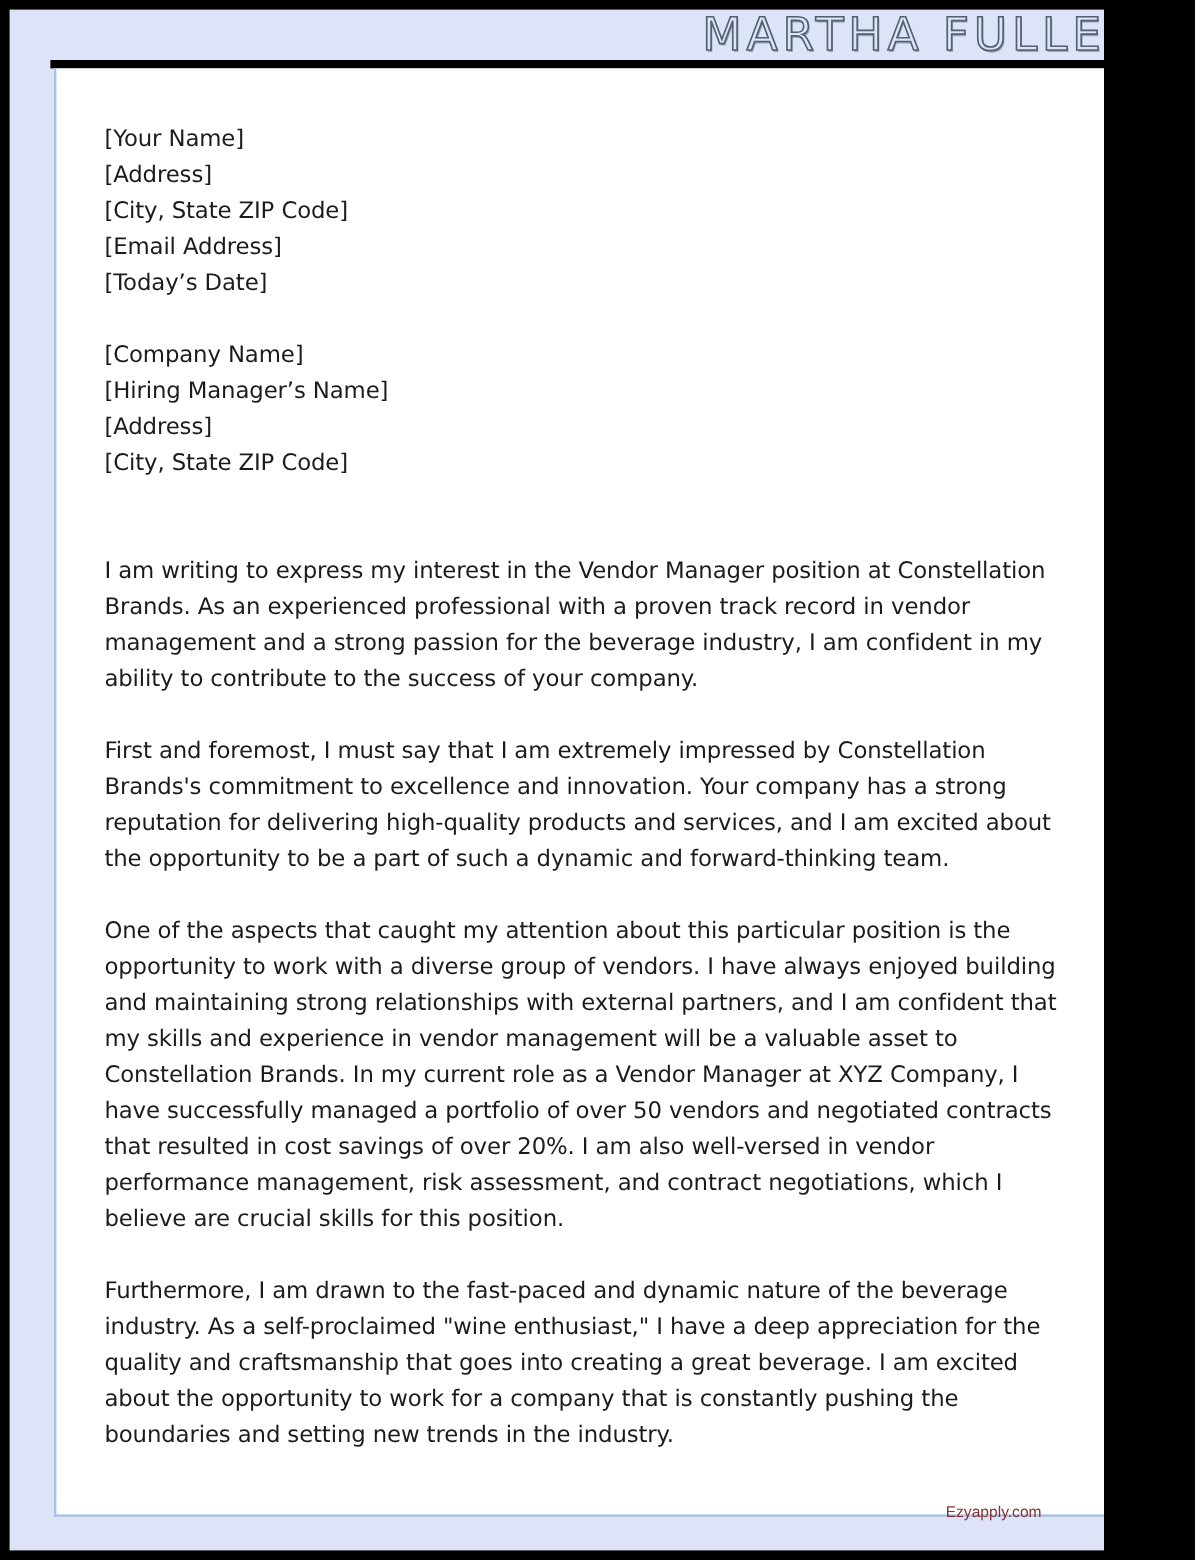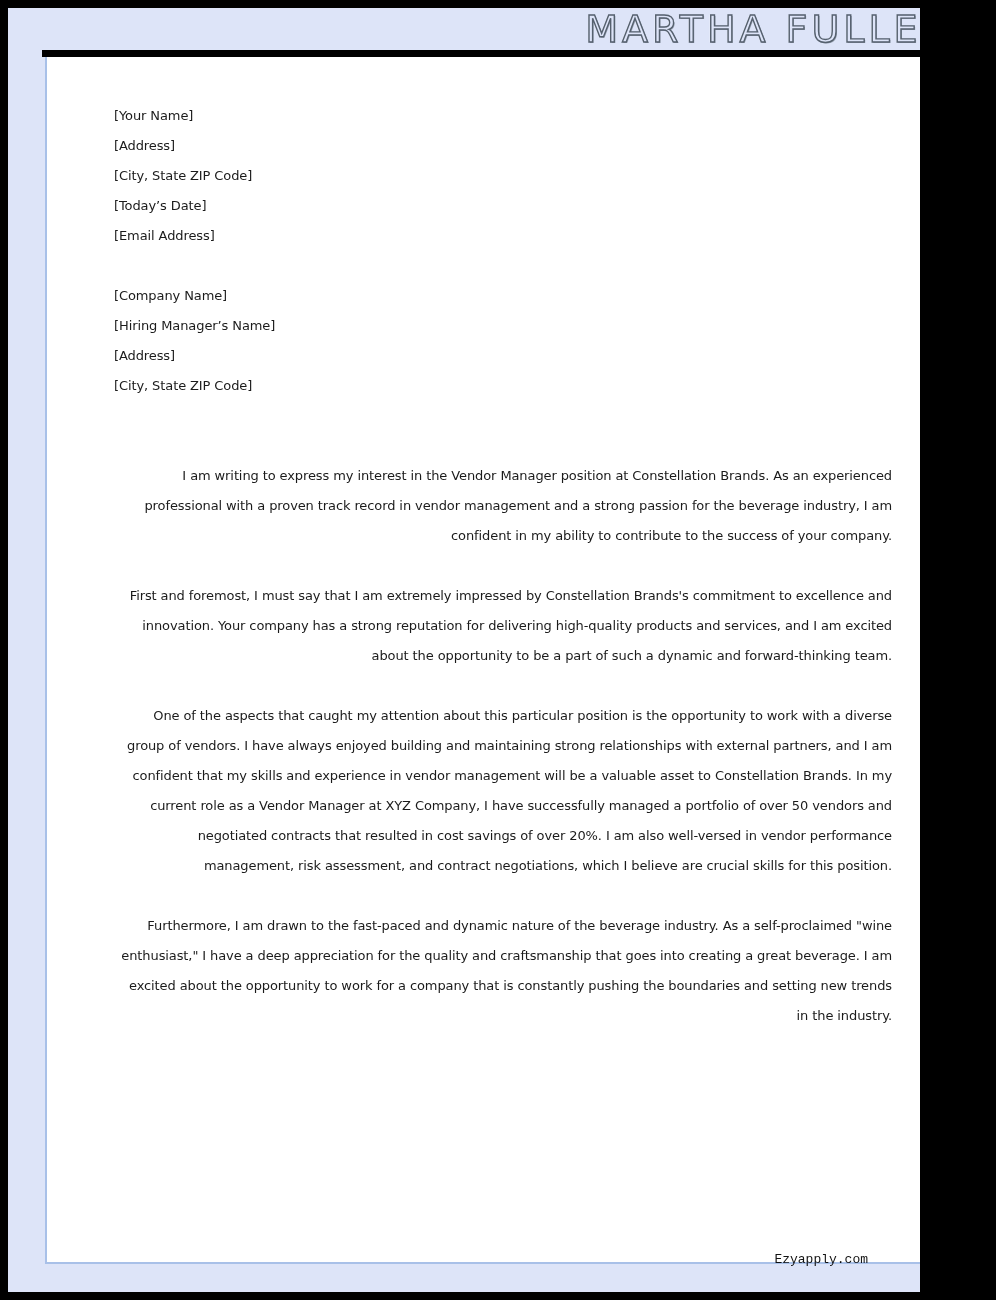--- a/index.html
+++ b/index.html
@@ -79,48 +79,48 @@
     border-bottom: 2px solid #a8c0e8;
     overflow: visible;
   }
 
   
   #letter-body {
     position: absolute;
     left: 37px;
     top: 49px;
     width: 900px;
-    padding: 44px 53px 0 69px;
+    padding: 44px 53px 0 42px;
     font-family: "DejaVu Sans", sans-serif;
-    font-size: 13px;
+    font-size: 19px;
     line-height: 30px;
     color: #1b1b1b;
     letter-spacing: -0.1px;
   }
 
   .addr-line { white-space: nowrap; }
 
   .blk-gap { height: 30px; }
 
   p.para {
     margin: 0;
-    text-align: right;
+    text-align: left;
   }
 
   .para-gap { height: 30px; }
 
   
   #watermark {
     position: absolute;
     right: 52px;
     top: 1244px;
-    font-family: Liberation Mono, monospace;
+    font-family: Liberation Sans, sans-serif;
     font-size: 13px;
     line-height: 16px;
-    color: #000000;
+    color: #7f1d1d;
     white-space: nowrap;
     opacity: 0.92;
   }
 </style>
 </head>
 <body>
 
 <div id="frame">
 
   <div id="canvas">
@@ -132,22 +132,22 @@
     <div id="header-rule"></div>
 
     <div id="page"></div>
 
     <div id="letter-body">
 
       <div>
         <div class="addr-line">[Your Name]</div>
         <div class="addr-line">[Address]</div>
         <div class="addr-line">[City, State ZIP Code]</div>
+        <div class="addr-line">[Email Address]</div>
         <div class="addr-line">[Today’s Date]</div>
-        <div class="addr-line">[Email Address]</div>
       </div>
 
       <div class="blk-gap"></div>
 
       <div>
         <div class="addr-line">[Company Name]</div>
         <div class="addr-line">[Hiring Manager’s Name]</div>
         <div class="addr-line">[Address]</div>
         <div class="addr-line">[City, State ZIP Code]</div>
       </div>

